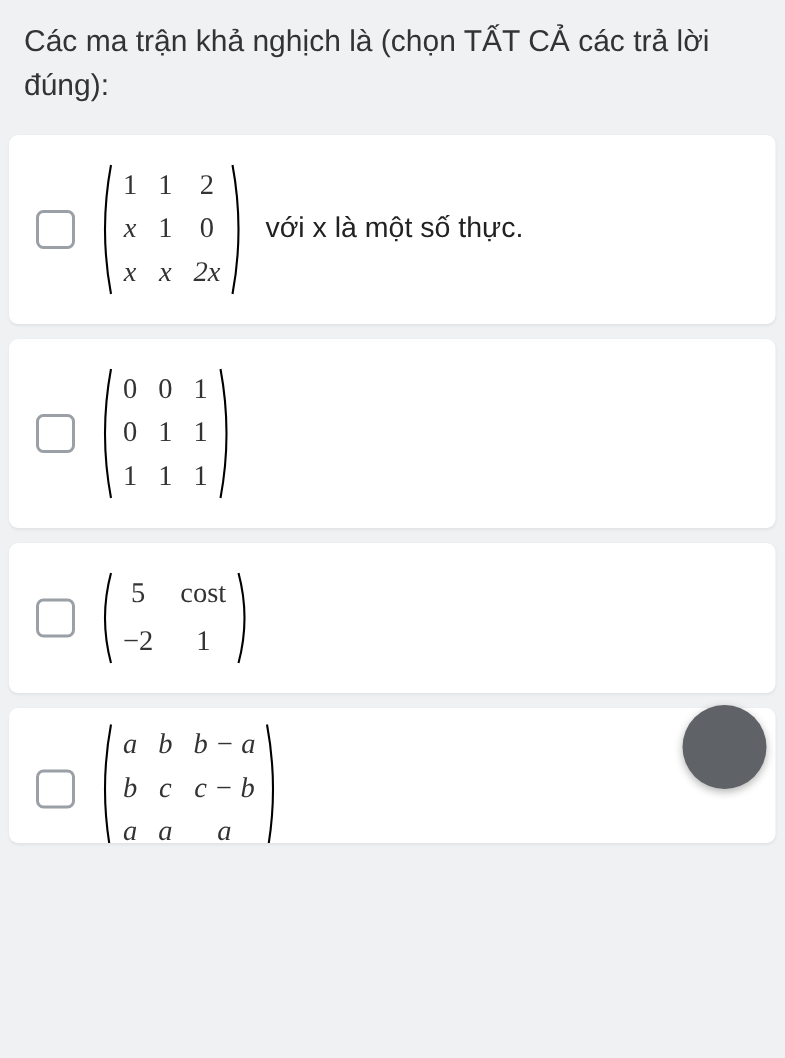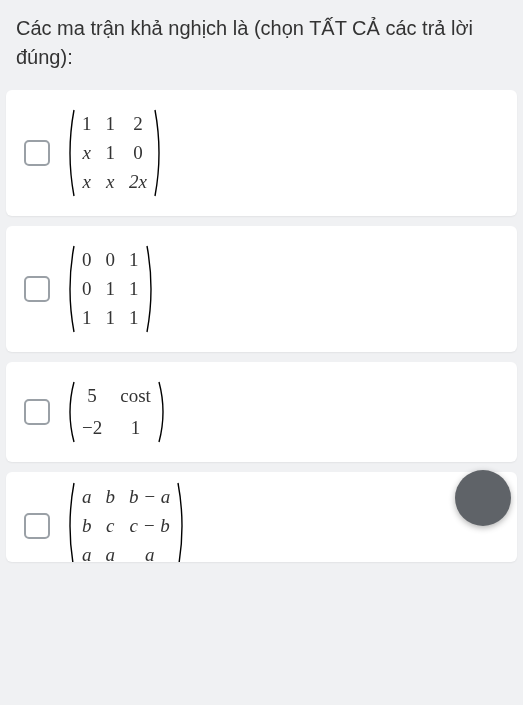--- a/index.html
+++ b/index.html
@@ -111,20 +111,21 @@
           <span class="cell">x</span>
           <span class="cell">x</span>
           <span class="cell">2x</span>
         </div>
         <span class="paren">
           <svg width="12" viewBox="0 0 12 90" preserveAspectRatio="none" height="90">
               <path d="M2 2 Q10 45 2 88" stroke="#000" stroke-width="1.4" fill="none"></path>
             </svg>
         </span>
       </div>
+      <span class="suffix">với x là một số thực.</span>
     </div>
   </div>
 
   <div class="option">
     <div class="checkbox"></div>
     <div class="content">
       <div class="matrix">
         <span class="paren">
           <svg width="12" viewBox="0 0 12 90" preserveAspectRatio="none" height="90">
               <path d="M10 2 Q2 45 10 88" stroke="#000" stroke-width="1.4" fill="none"></path>

